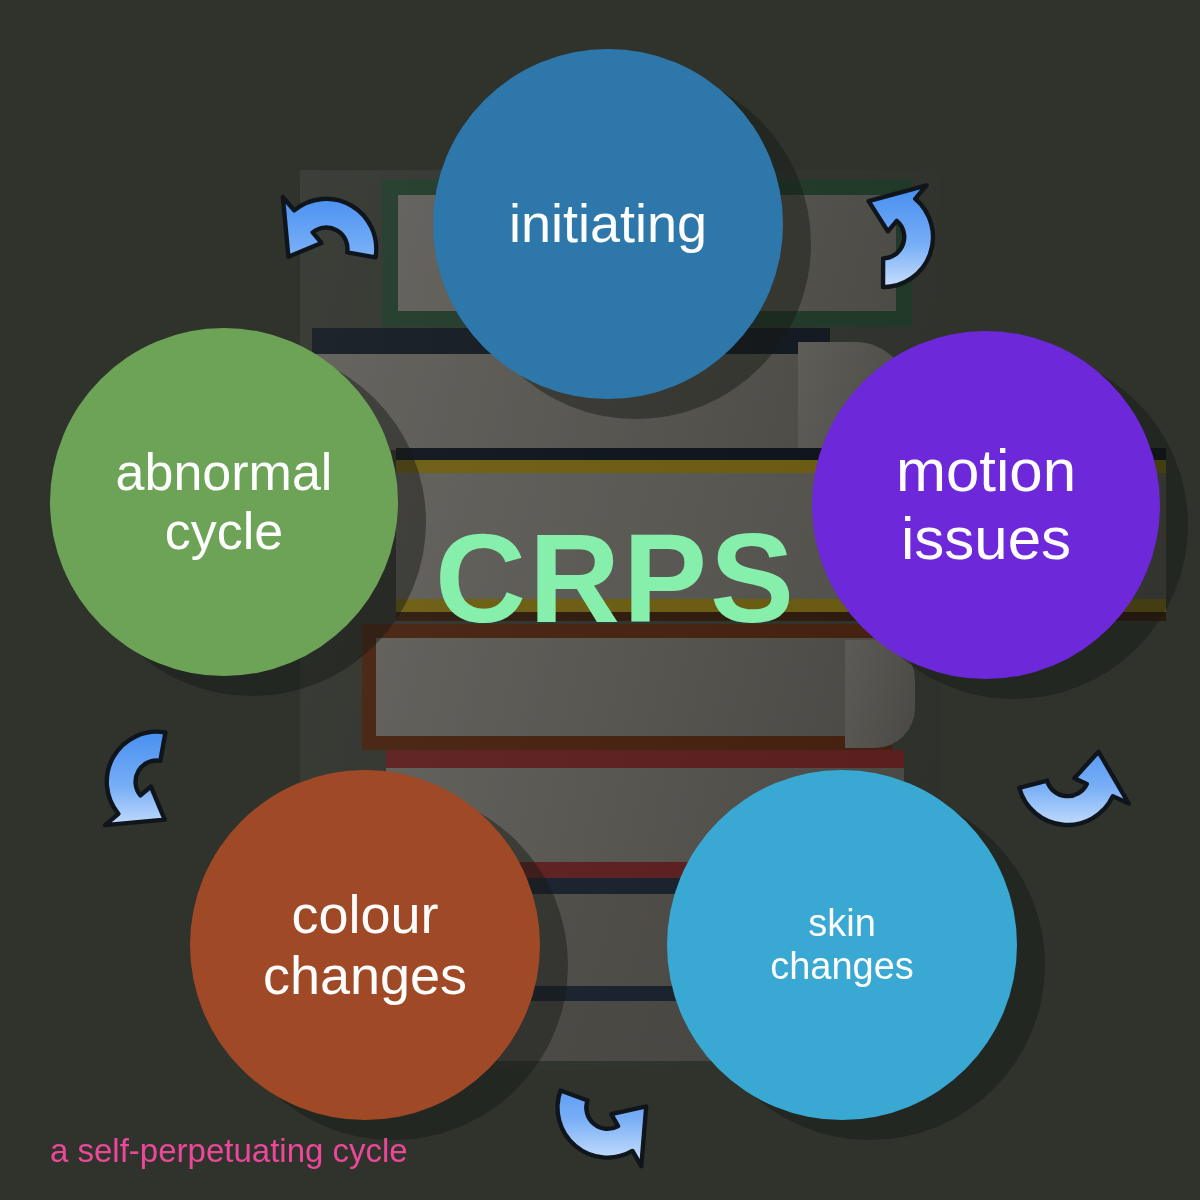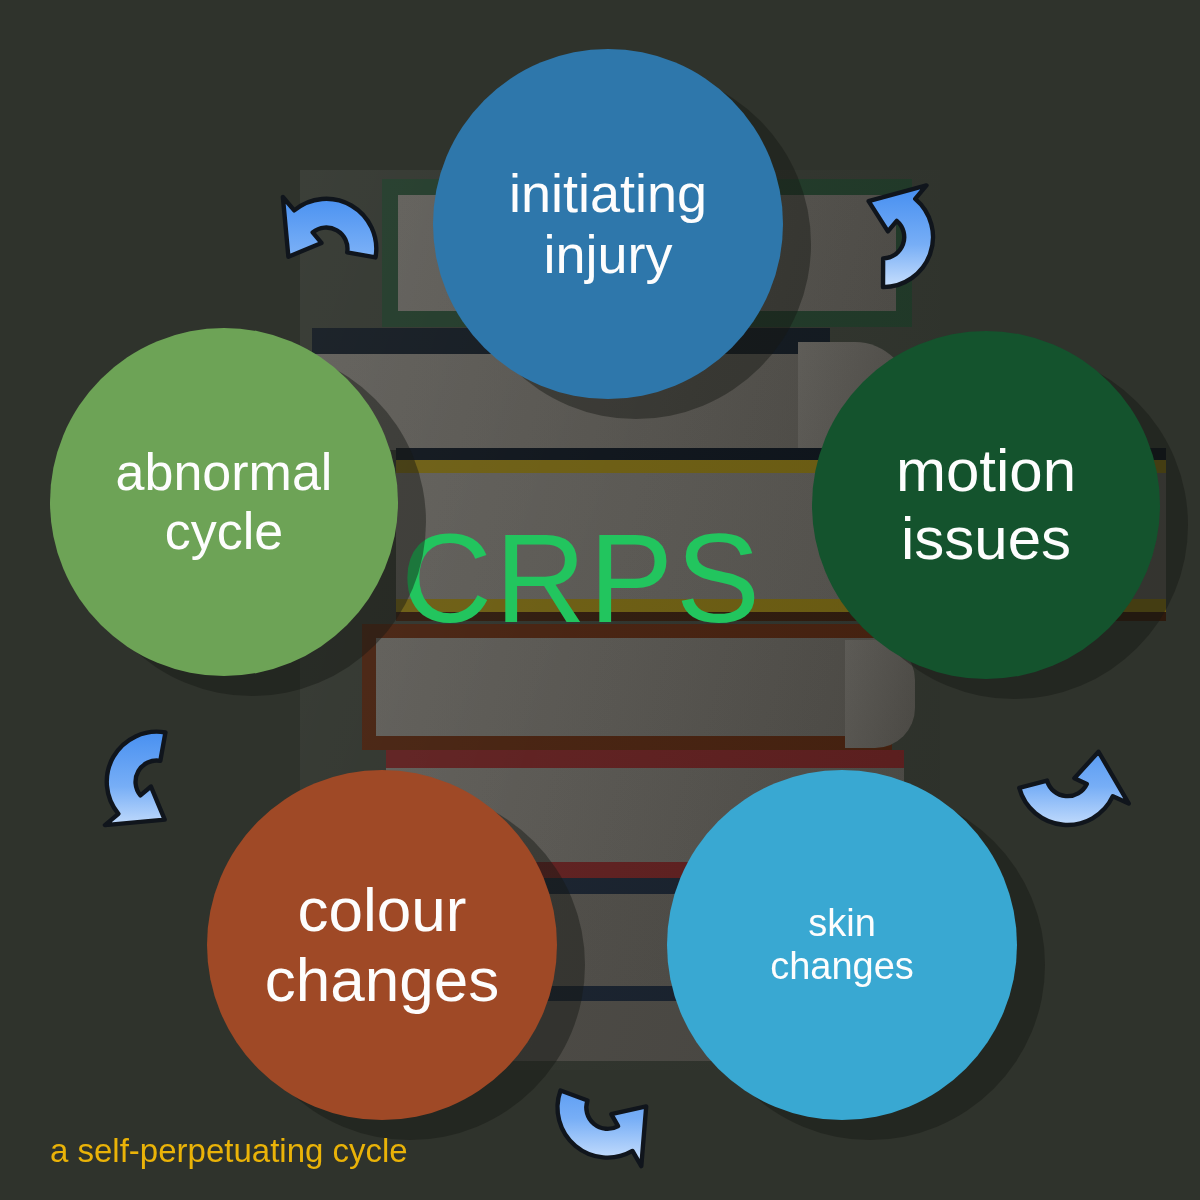--- a/index.html
+++ b/index.html
@@ -32,35 +32,35 @@
     justify-content: center;
     text-align: center;
     color: #fdfdfd;
     z-index: 3;
     box-shadow: 28px 20px 0 rgba(22,25,21,0.45);
   }
   .node .label { line-height: 1.13; }
   .node-top          { left: 433px; top: 49px;  width: 350px; height: 350px; font-size: 54px; }
   .node-left         { left: 50px;  top: 328px; width: 348px; height: 348px; font-size: 52px; }
   .node-right        { left: 812px; top: 331px; width: 348px; height: 348px; font-size: 60px; }
-  .node-bottom-left  { left: 207px; top: 770px; width: 350px; height: 350px; font-size: 62px; }
+  .node-bottom-left  { left: 190px; top: 770px; width: 350px; height: 350px; font-size: 54px; }
   .node-bottom-right { left: 667px; top: 770px; width: 350px; height: 350px; font-size: 38px; }
   
   .center-title {
-    position: absolute; left: 582px; top: 578px;
+    position: absolute; left: 616px; top: 578px;
     transform: translate(-50%, -50%);
-    font-size: 126px; letter-spacing: 3px; font-weight: 400;
-    color: #22c55e; z-index: 2; white-space: nowrap;
+    font-size: 126px; letter-spacing: 3px; font-weight: 700;
+    color: #86efac; z-index: 2; white-space: nowrap;
   }
   
   .arrow { position: absolute; z-index: 4; overflow: visible; }
   
   .caption {
     position: absolute; left: 50px; top: 1132px;
-    font-size: 33px; color: #eab308; z-index: 5;
+    font-size: 33px; color: #ec4899; z-index: 5;
   }
 </style>
 </head>
 <body>
 
 <div class="canvas">
 
   <div class="stack">
     <div class="book-outer" style="left:382px; top:179px; width:530px; height:148px; background:#1f3827;">
       <div class="book-inner pages"></div>
@@ -88,21 +88,20 @@
     <div class="layer" style="left:414px; top:986px; width:466px; height:15px; background:#18212d;"></div>
     <div class="layer" style="left:428px; top:1001px; width:436px; height:60px; background:#4a4843;"></div>
     <div class="sheen"></div>
   </div>
 
   <div class="center-title">CRPS</div>
 
   <div class="node node-top" style="background: rgb(46, 119, 171); align-items: center;">
     <div class="label">
       <div>initiating</div>
-      <div>injury</div>
     </div>
   </div>
 
   <div class="node node-left" style="background: rgb(109, 163, 86);">
     <div class="label">
       <div>abnormal</div>
       <div>cycle</div>
     </div>
   </div>
 
@@ -113,21 +112,21 @@
     </div>
   </div>
 
   <div class="node node-bottom-right" style="background: rgb(57, 168, 210);">
     <div class="label">
       <div>skin</div>
       <div>changes</div>
     </div>
   </div>
 
-  <div class="node node-right" style="background: #14532d;">
+  <div class="node node-right" style="background: #6d28d9;">
     <div class="label">
       <div>motion</div>
       <div>issues</div>
     </div>
   </div>
 
   <svg class="arrow" style="left:253px; top:169px;" width="150" height="150" viewBox="0 0 120 120">
     <defs>
       <linearGradient id="g1" gradientUnits="userSpaceOnUse" x1="60" y1="8" x2="60" y2="112" gradientTransform="rotate(-20 60 60)">
         <stop offset="0" stop-color="#3a87ef"></stop>

